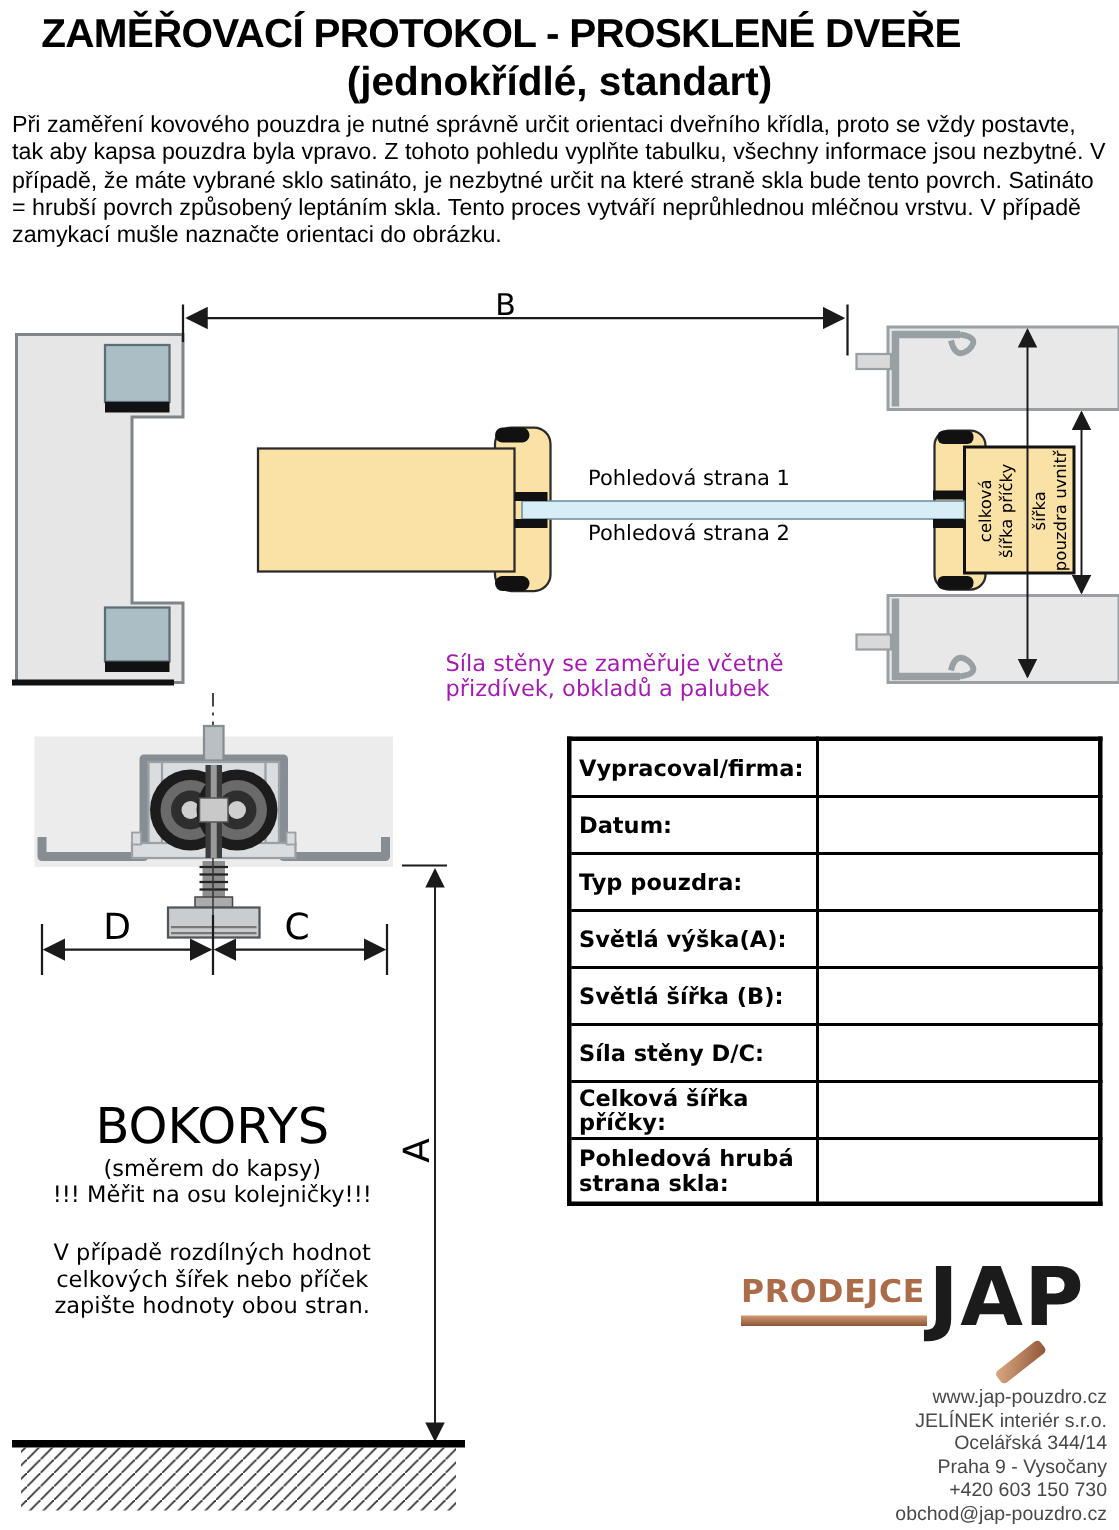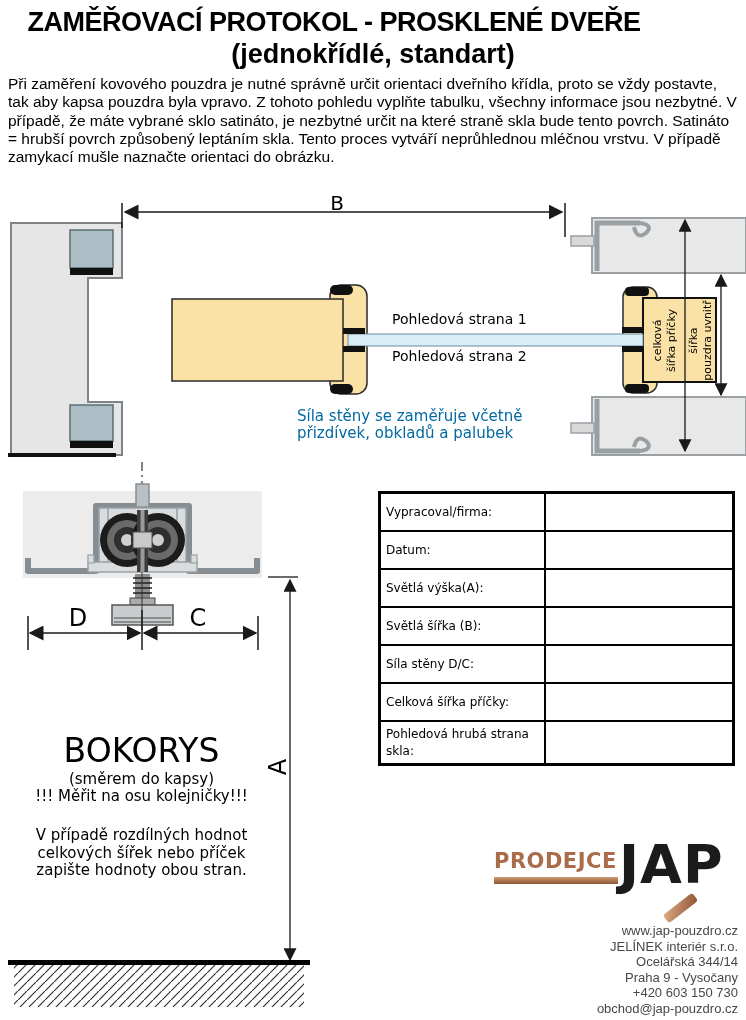--- a/index.html
+++ b/index.html
@@ -8,40 +8,40 @@
   .title{position:absolute;left:0;top:8px;width:668px;text-align:center;
          font-size:27px;font-weight:bold;letter-spacing:-0.5px;line-height:29px;}
   .subtitle{position:absolute;left:0;top:40px;width:746px;text-align:center;
          font-size:27px;font-weight:bold;line-height:29px;}
   .intro{position:absolute;left:8px;top:75px;width:732px;font-size:15.5px;line-height:18.3px;}
   svg{position:absolute;}
   .lbl{position:absolute;font-family:"DejaVu Sans","Liberation Sans",sans-serif;}
   .dimB{left:322px;top:191px;width:30px;text-align:center;font-size:20px;}
   .side1{left:392px;top:311px;font-size:14px;}
   .side2{left:392px;top:348px;font-size:14px;}
-  .rednote{left:297px;top:408px;font-size:15px;line-height:16.5px;color:#0369a1;}
+  .rednote{left:297px;top:434px;font-size:15px;line-height:16.5px;color:#a21caf;}
   .vlabel{width:92px;text-align:center;font-size:11px;line-height:13.5px;
           transform:rotate(-90deg);}
   .vlabel span{display:block;}
   .vl-partition{left:618px;top:327px;}
   .vl-pocket{left:654px;top:327px;}
   .dimD{left:58px;top:604px;width:40px;text-align:center;font-size:24px;}
   .dimC{left:178px;top:604px;width:40px;text-align:center;font-size:24px;}
   .dimA{left:262px;top:753px;width:32px;text-align:center;font-size:24px;transform:rotate(-90deg);}
   .bok{position:absolute;left:9px;top:731px;width:265px;text-align:center;
        font-family:"DejaVu Sans","Liberation Sans",sans-serif;}
   .bok-title{font-size:33px;line-height:40px;font-weight:400;}
   .bok-sub{font-size:15px;line-height:17px;}
   .bok-warn{font-size:15px;line-height:17px;}
   .bok-note{font-size:15px;line-height:17.5px;margin-top:22px;}
   table.form{position:absolute;left:378px;top:491px;width:357px;border-collapse:collapse;
        table-layout:fixed;border:3px solid #000;
        font-family:"DejaVu Sans","Liberation Sans",sans-serif;}
   table.form td{border:2px solid #000;height:34px;vertical-align:middle;}
-  td.flabel{width:156px;font-size:12px;font-weight:normal;padding:1px 2px 1px 5px;line-height:16.5px;}
+  td.flabel{width:156px;font-size:15px;font-weight:bold;padding:1px 2px 1px 5px;line-height:16.5px;}
   td.fvalue{background:#fff;}
   tr.tall td{height:39px;}
   .auth{position:absolute;left:494px;top:850px;color:#ab6c4a;
         font-family:"DejaVu Sans","Liberation Sans",sans-serif;
         font-weight:bold;font-size:21px;line-height:23px;letter-spacing:0.5px;}
   .auth-bar{width:124px;height:7px;margin-top:4px;
         background:linear-gradient(180deg,#cf9a73,#8f5437);}
   .jap{position:absolute;left:619px;top:837px;font-family:"DejaVu Sans","Liberation Sans",sans-serif;
         font-weight:bold;font-size:54px;line-height:56px;letter-spacing:1px;color:#1b1b1b;}
   .jap-ribbon{position:absolute;left:662px;top:903px;width:37px;height:10px;border-radius:3px;
@@ -222,20 +222,24 @@
     <tbody>
         <tr>
           <td class="flabel">Vypracoval/firma:</td>
           <td class="fvalue"></td>
         </tr>
     <tr>
           <td class="flabel">Datum:</td>
           <td class="fvalue"></td>
         </tr>
     <tr>
+          <td class="flabel">Typ pouzdra:</td>
+          <td class="fvalue"></td>
+        </tr>
+    <tr>
           <td class="flabel">Světlá výška(A):</td>
           <td class="fvalue"></td>
         </tr>
     <tr>
           <td class="flabel">Světlá šířka (B):</td>
           <td class="fvalue"></td>
         </tr>
     <tr>
           <td class="flabel">Síla stěny D/C:</td>
           <td class="fvalue"></td>

